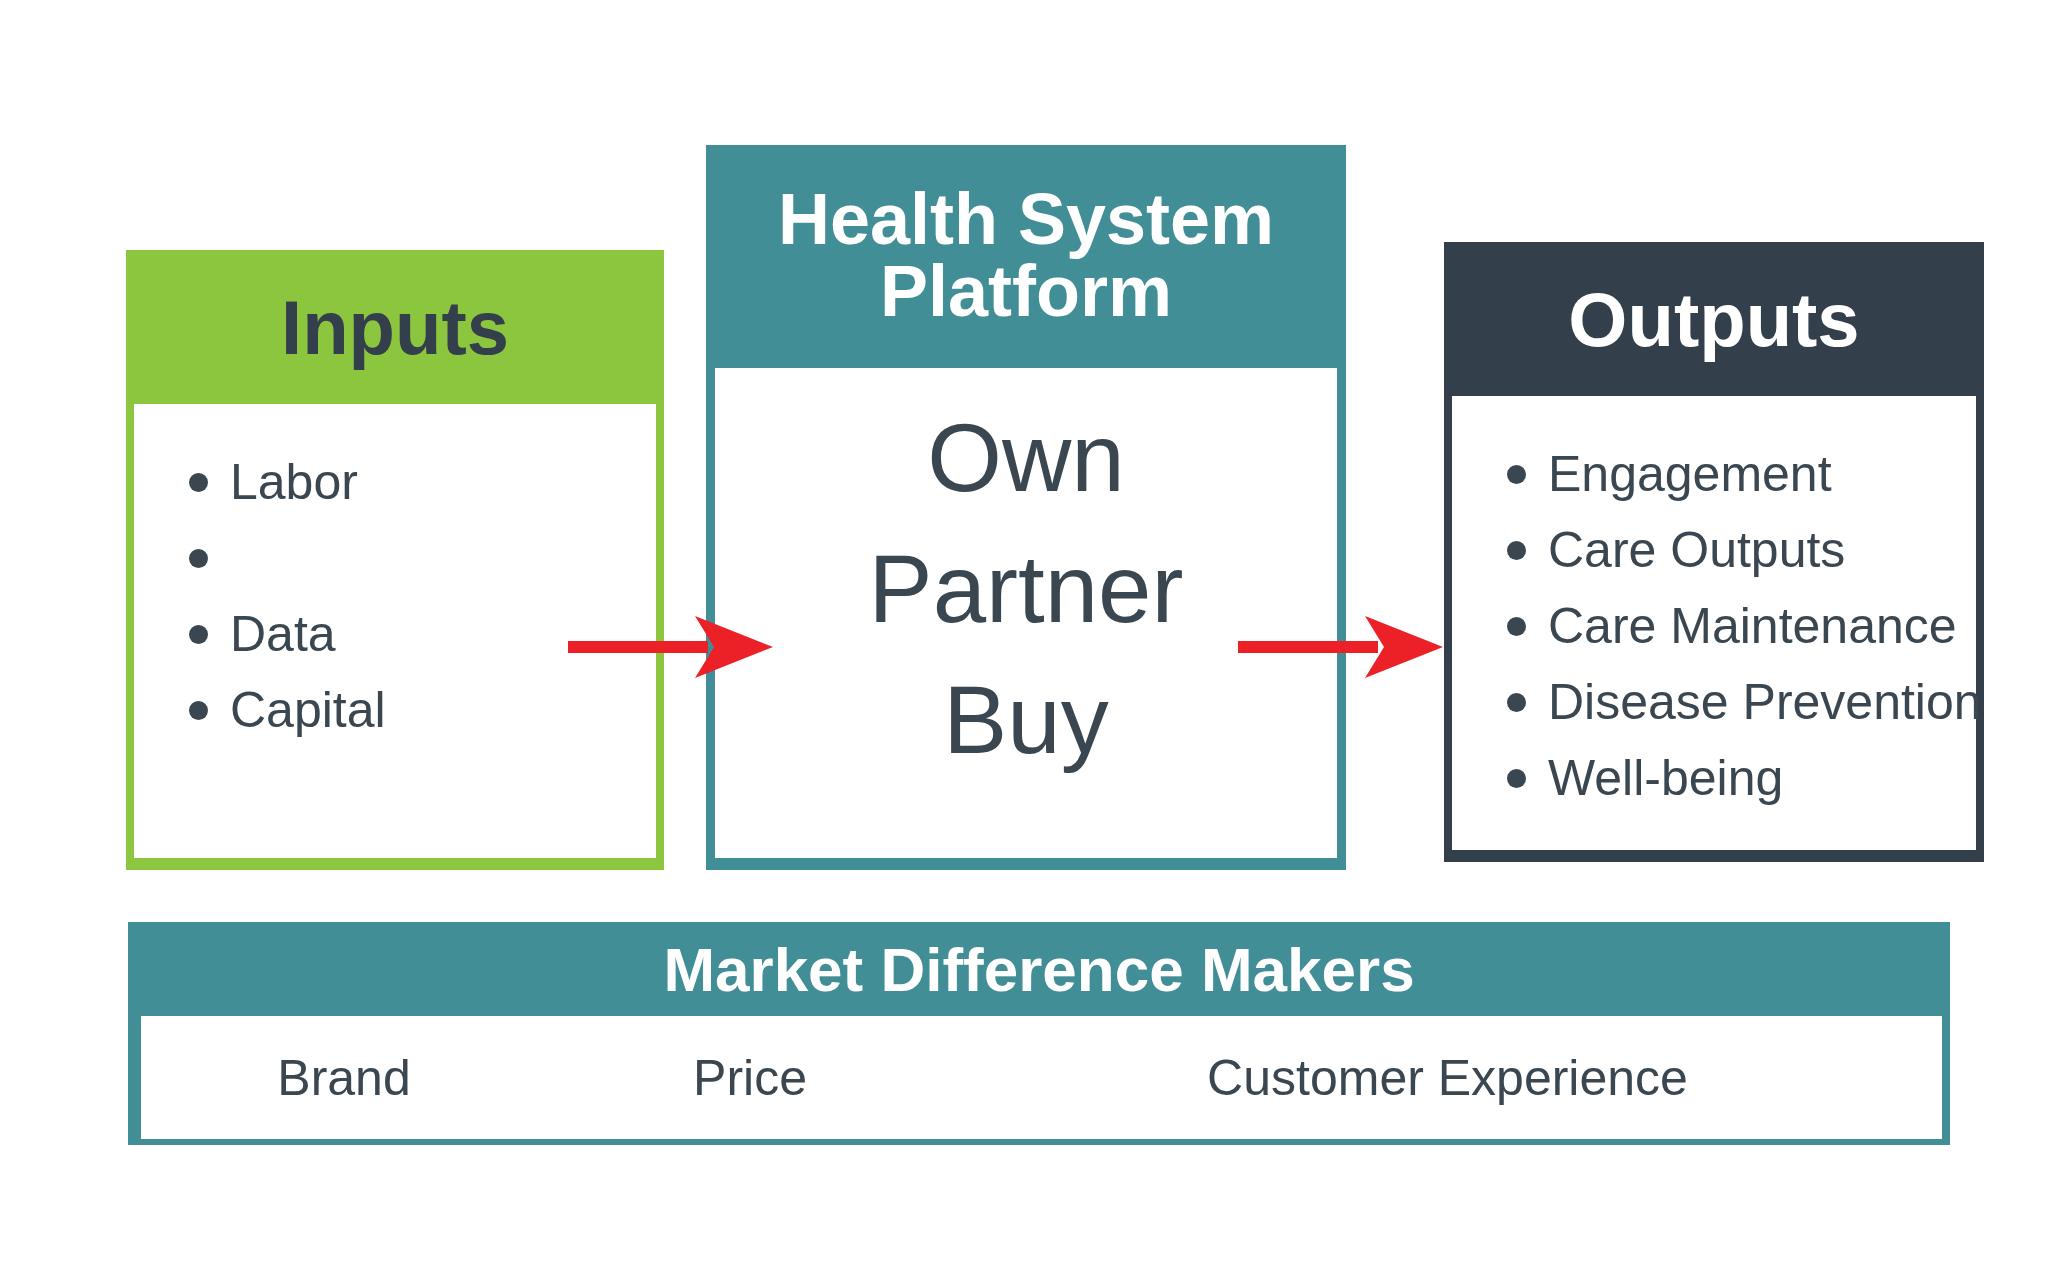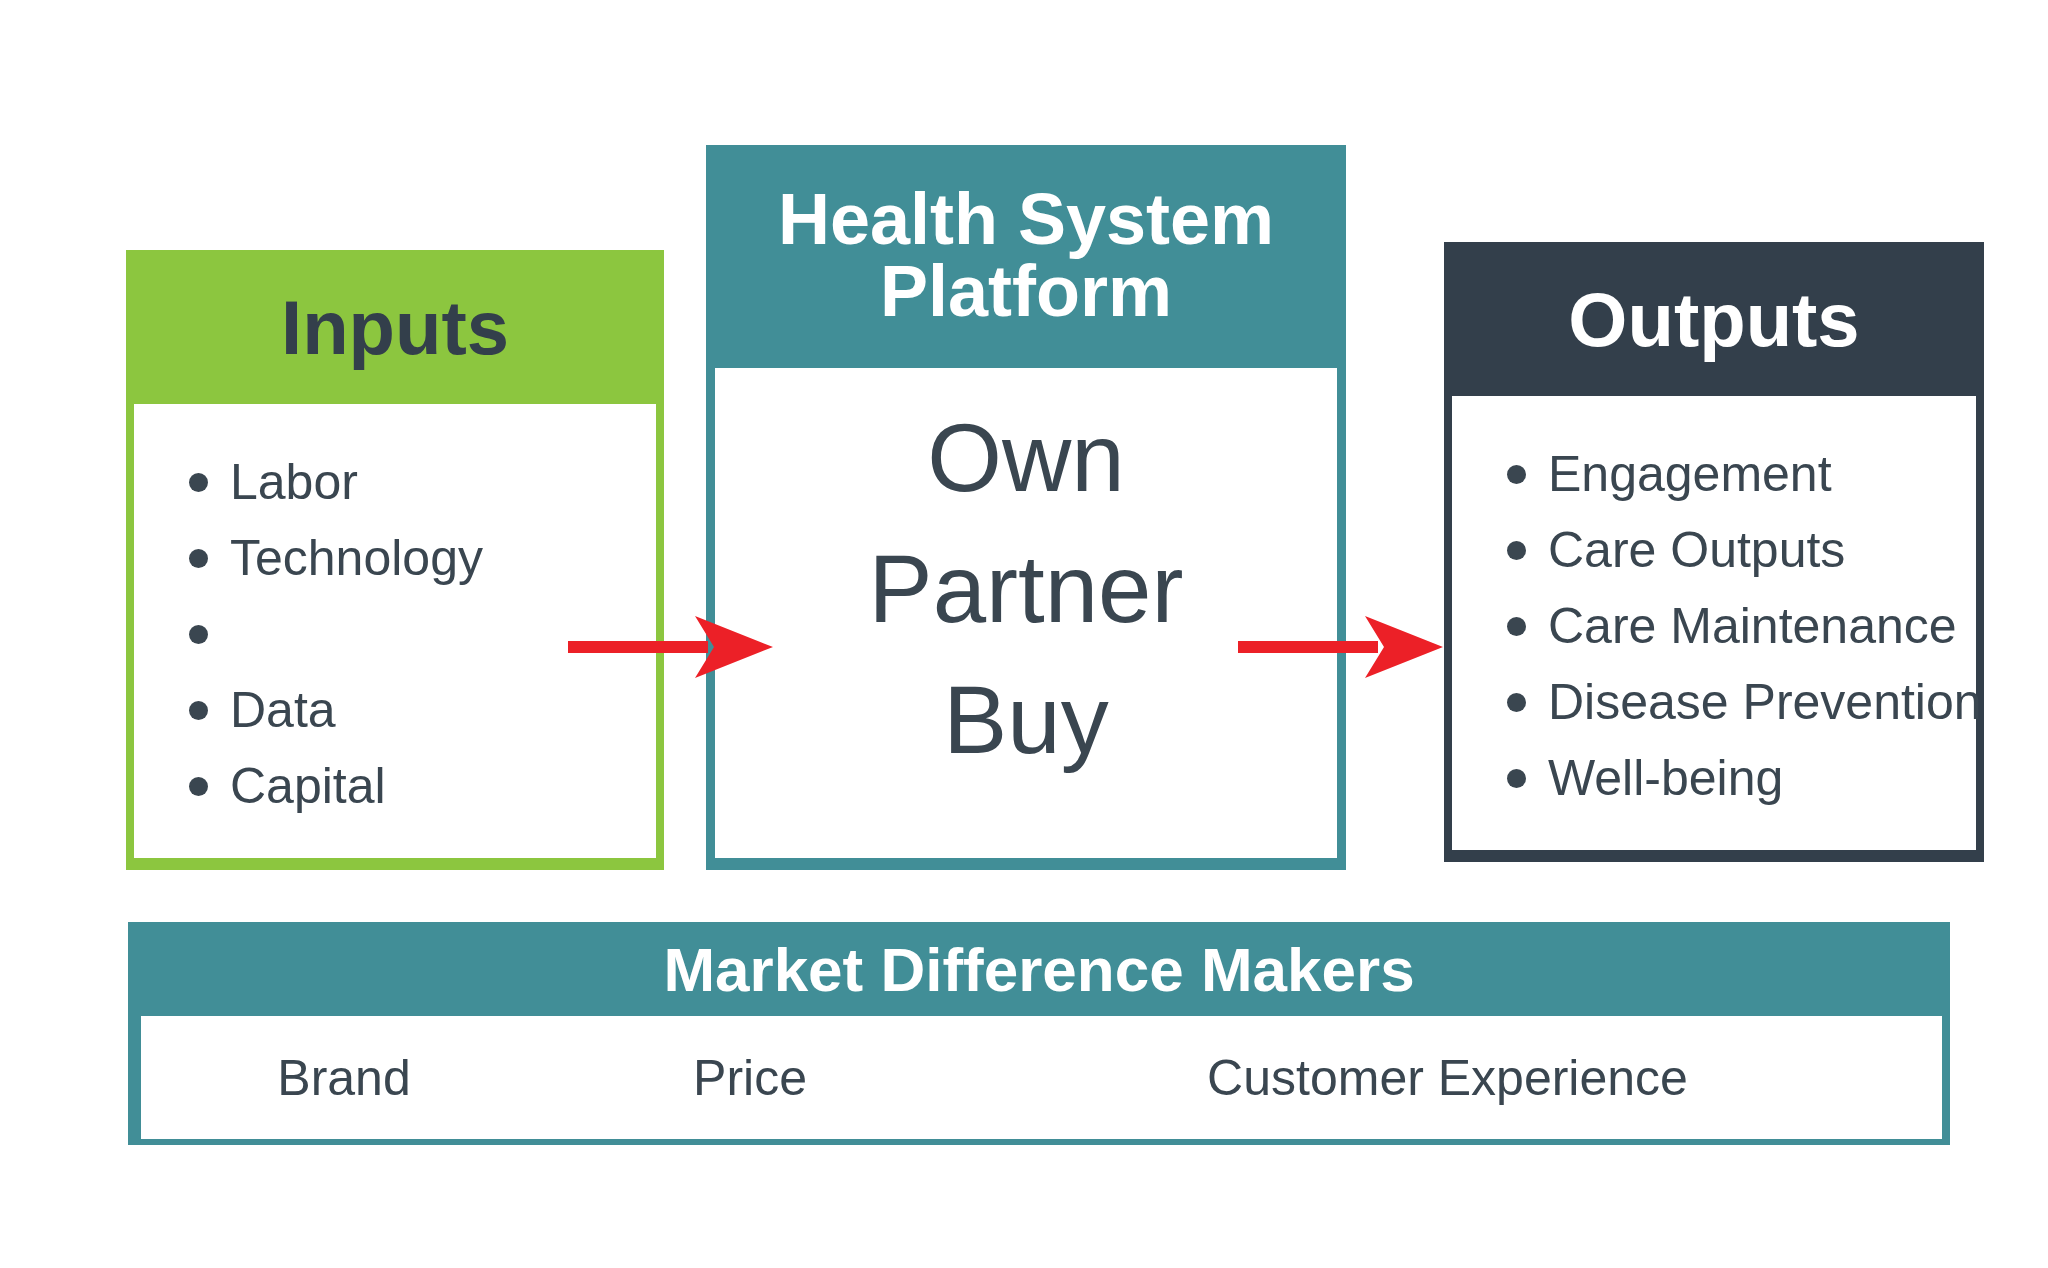--- a/index.html
+++ b/index.html
@@ -55,24 +55,20 @@
 
   <section class="box inputs-box">
     <div class="box-header">
       <span>Inputs</span>
     </div>
     <div class="box-body">
       <ul class="bullets">
         <li>
             <span class="dot"></span>
             <span>Labor</span>
-          </li>
-        <li>
-            <span class="dot"></span>
-            <span>Technology</span>
           </li>
         <li>
             <span class="dot"></span>
           </li>
         <li>
             <span class="dot"></span>
             <span>Data</span>
           </li>
         <li>
             <span class="dot"></span>

